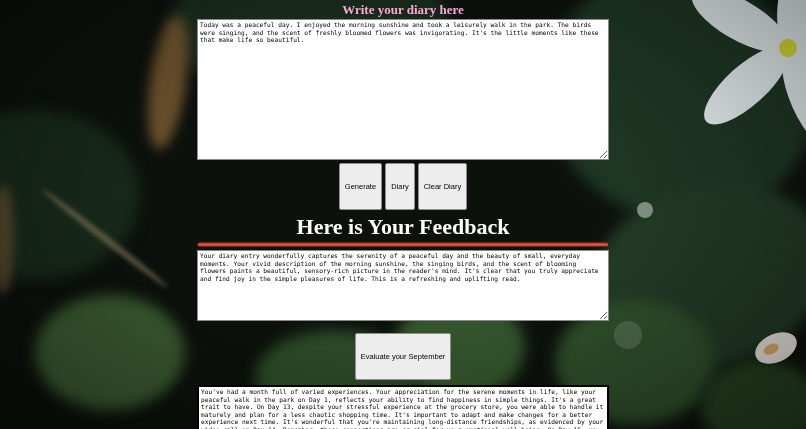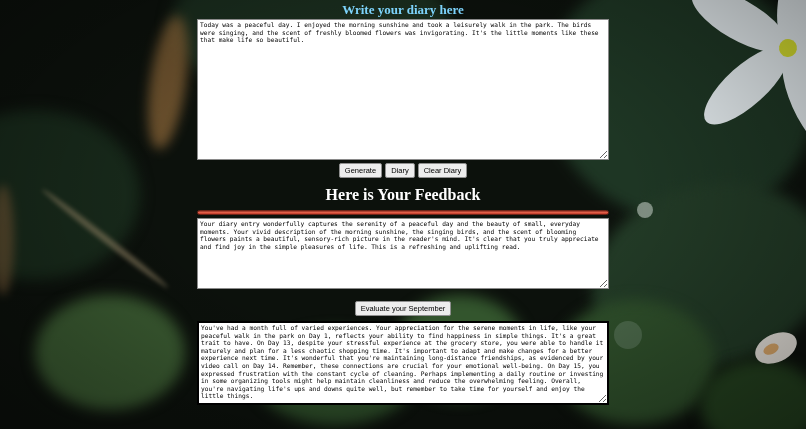--- a/index.html
+++ b/index.html
@@ -25,42 +25,42 @@
   .branch-b { left: 25px;  top: 235px; width: 160px; height: 7px;   background: #9a8a6a; filter: blur(2px); transform: rotate(38deg); opacity: .55; }
   .branch-c { left: -8px;  top: 185px; width: 22px;  height: 110px; background: #6d5434; filter: blur(5px); opacity: .7; }
   .vignette { position: absolute; inset: 0;
     background: radial-gradient(ellipse at 50% 45%, rgba(0,0,0,0) 40%, rgba(0,0,0,0.38) 100%); }
   .flowers { position: absolute; inset: 0; pointer-events: none; }
 
   
   .content { position: relative; width: 412px; margin: 0 auto; text-align: center; z-index: 2; }
   h1 {
     font-family: "Liberation Serif", serif; font-weight: bold;
-    color: #7dd3fc; font-size: 13px; line-height: 15px; margin: 2px 0 2px;
+    color: #f9a8d4; font-size: 13px; line-height: 15px; margin: 2px 0 2px;
   }
   h2 {
     font-family: "Liberation Serif", serif; font-weight: bold;
-    color: #ffffff; font-size: 16px; line-height: 18px; margin: 8px 0 6px;
+    color: #ffffff; font-size: 22px; line-height: 18px; margin: 8px 0 6px;
   }
   textarea {
     display: block; width: 100%; box-sizing: border-box;
     font-family: "DejaVu Sans Mono", monospace;
     font-size: 6.2px; line-height: 7.6px;
     padding: 1px 2px; border: 1px solid #8a8a8a;
     background: #ffffff; color: #000000;
     resize: both; text-align: left; outline: none;
   }
   #diary-textarea    { height: 141px; }
   #feedback-textarea { height: 71px; }
   #october-textarea  { height: 84px; margin-top: 5px; border: 2px solid #000000; }
   .btn-row { margin-top: 3px; display: flex; justify-content: center; gap: 3px; }
   .evaluate-row { margin-top: 12px; }
   button {
     font-family: "Liberation Sans", sans-serif; font-size: 7.5px;
-    padding: 2px 5px; background: #ededed; color: #000;
+    padding: 18px 5px; background: #ededed; color: #000;
     border: 1px solid #8f8f8f; border-radius: 2px; cursor: pointer;
   }
   .accent-bar {
     height: 5px; border-radius: 3px; margin: 0 0 3px 0; box-sizing: border-box;
     background: linear-gradient(180deg, #8c2e22, #e3614b 45%, #c03a2a);
     border: 1px solid #6e2318;
   }
 </style>
 </head>
 <body>

